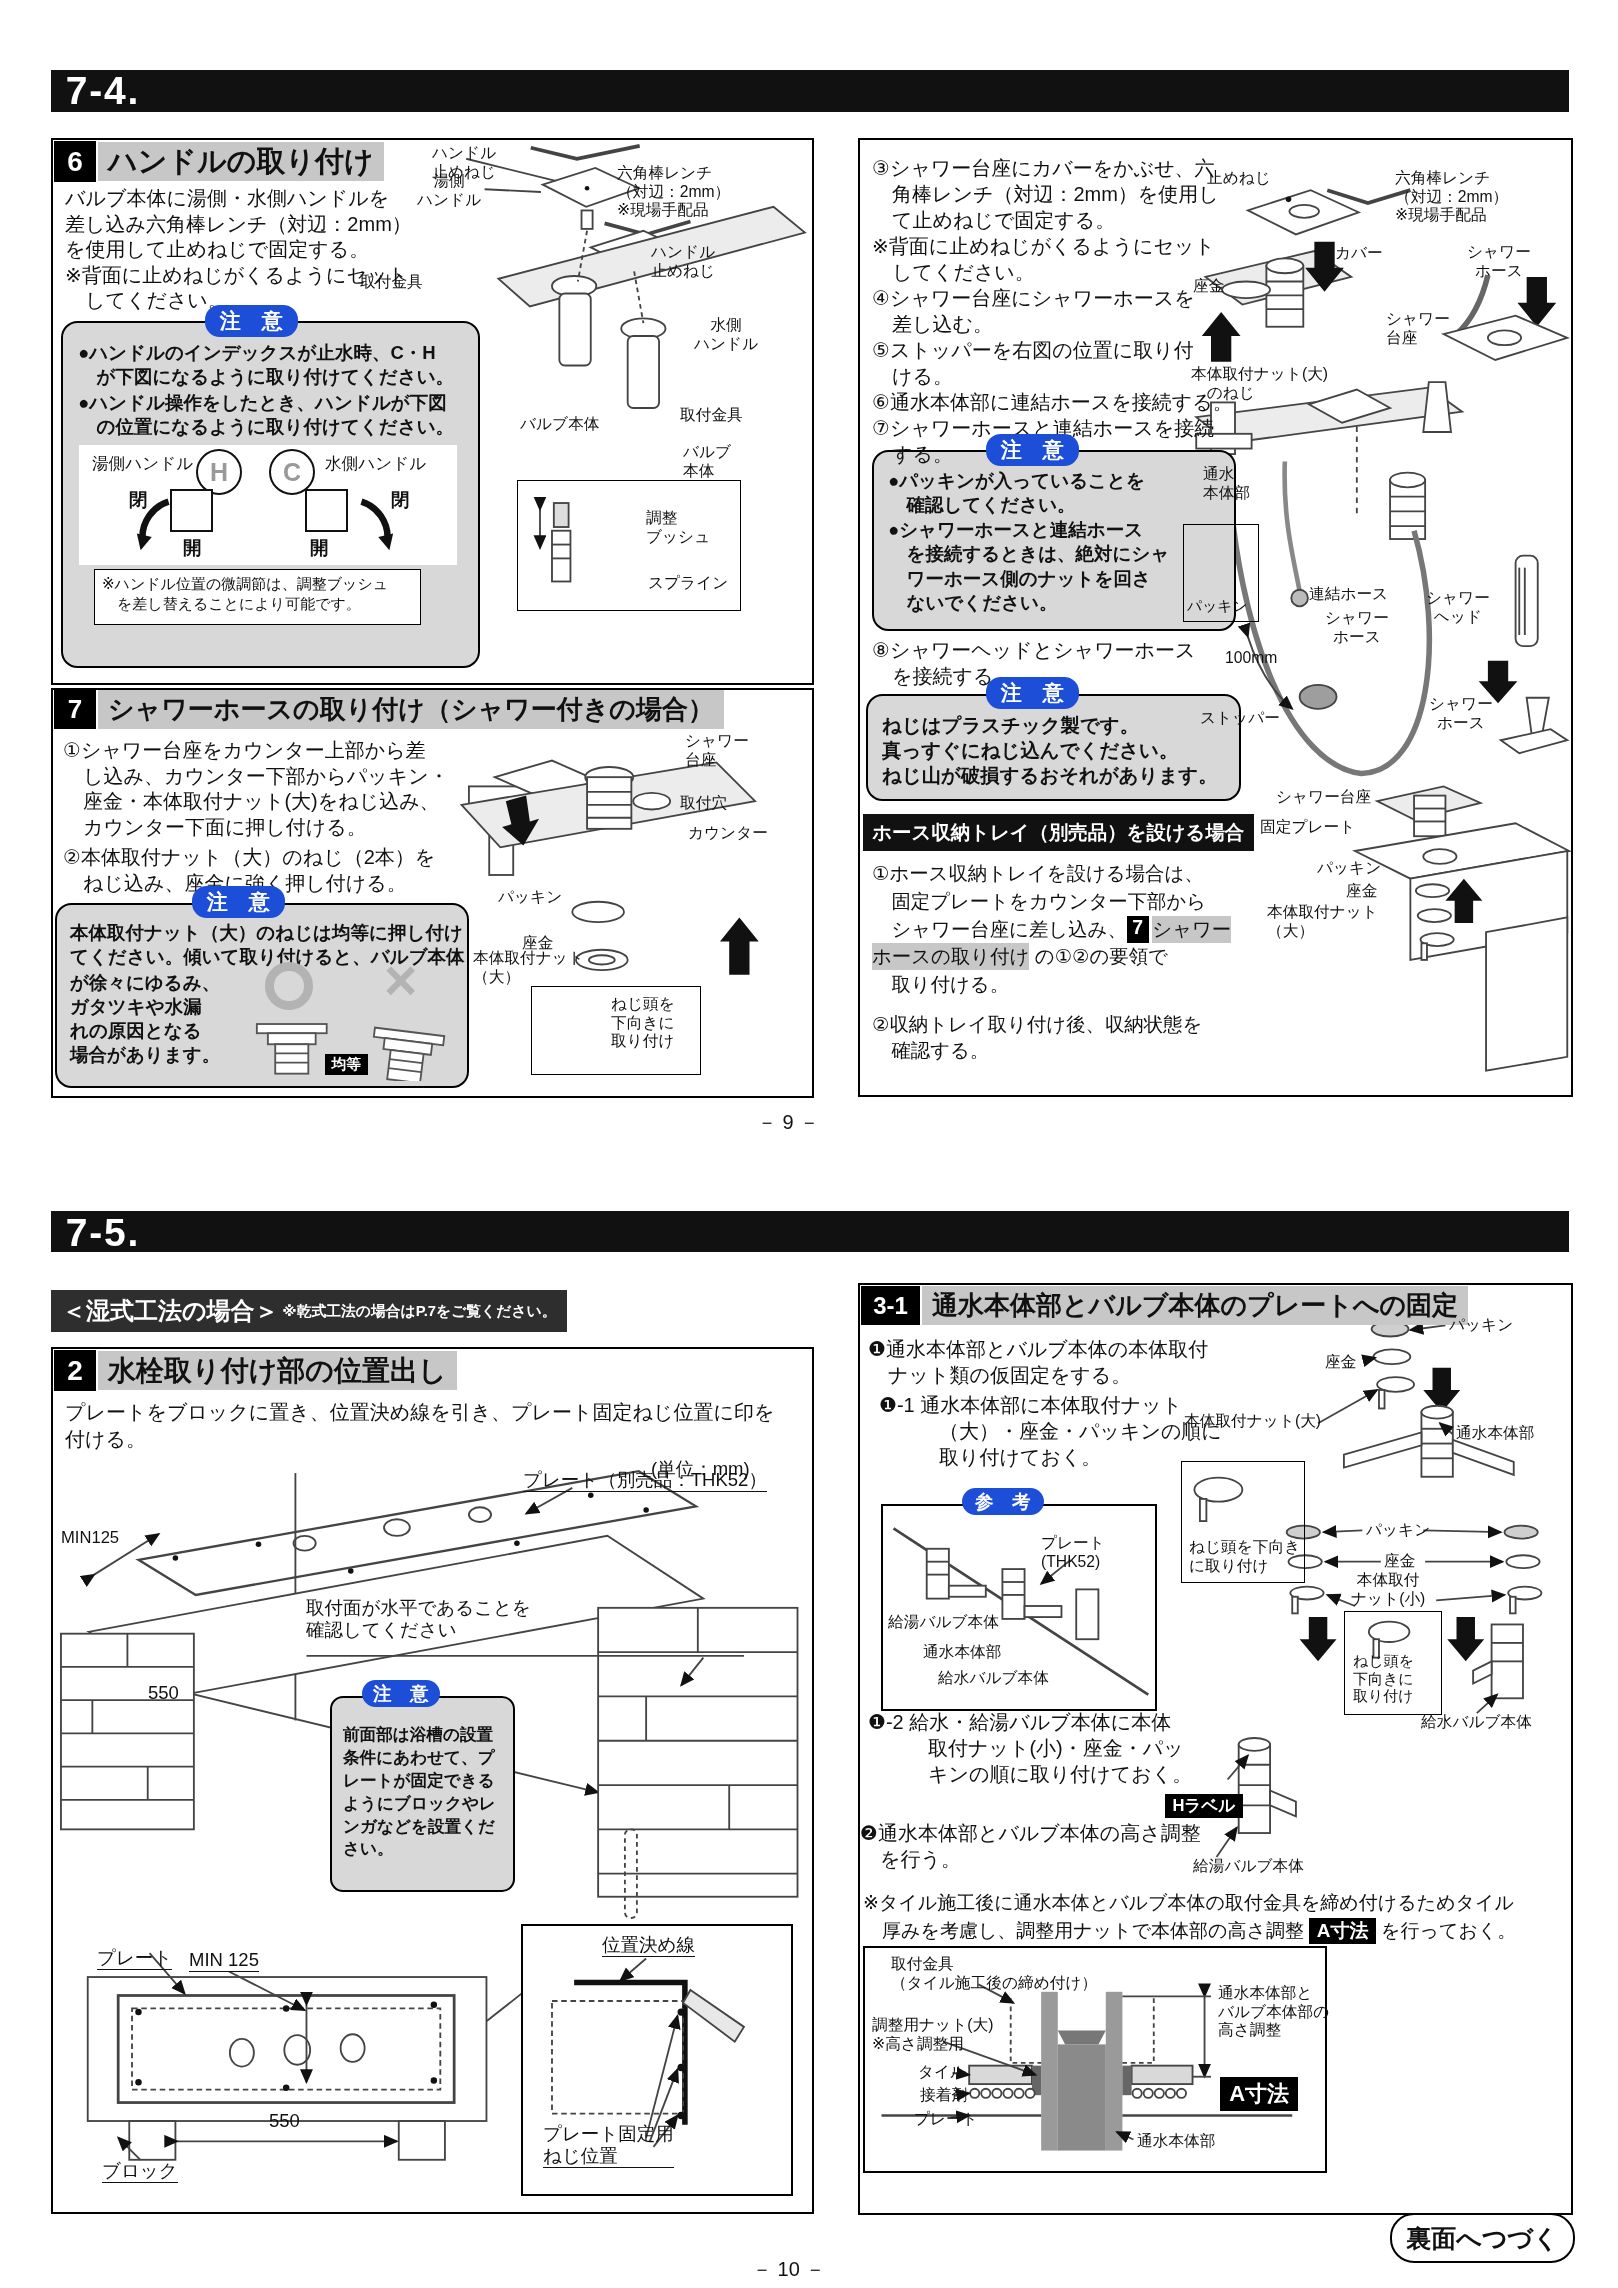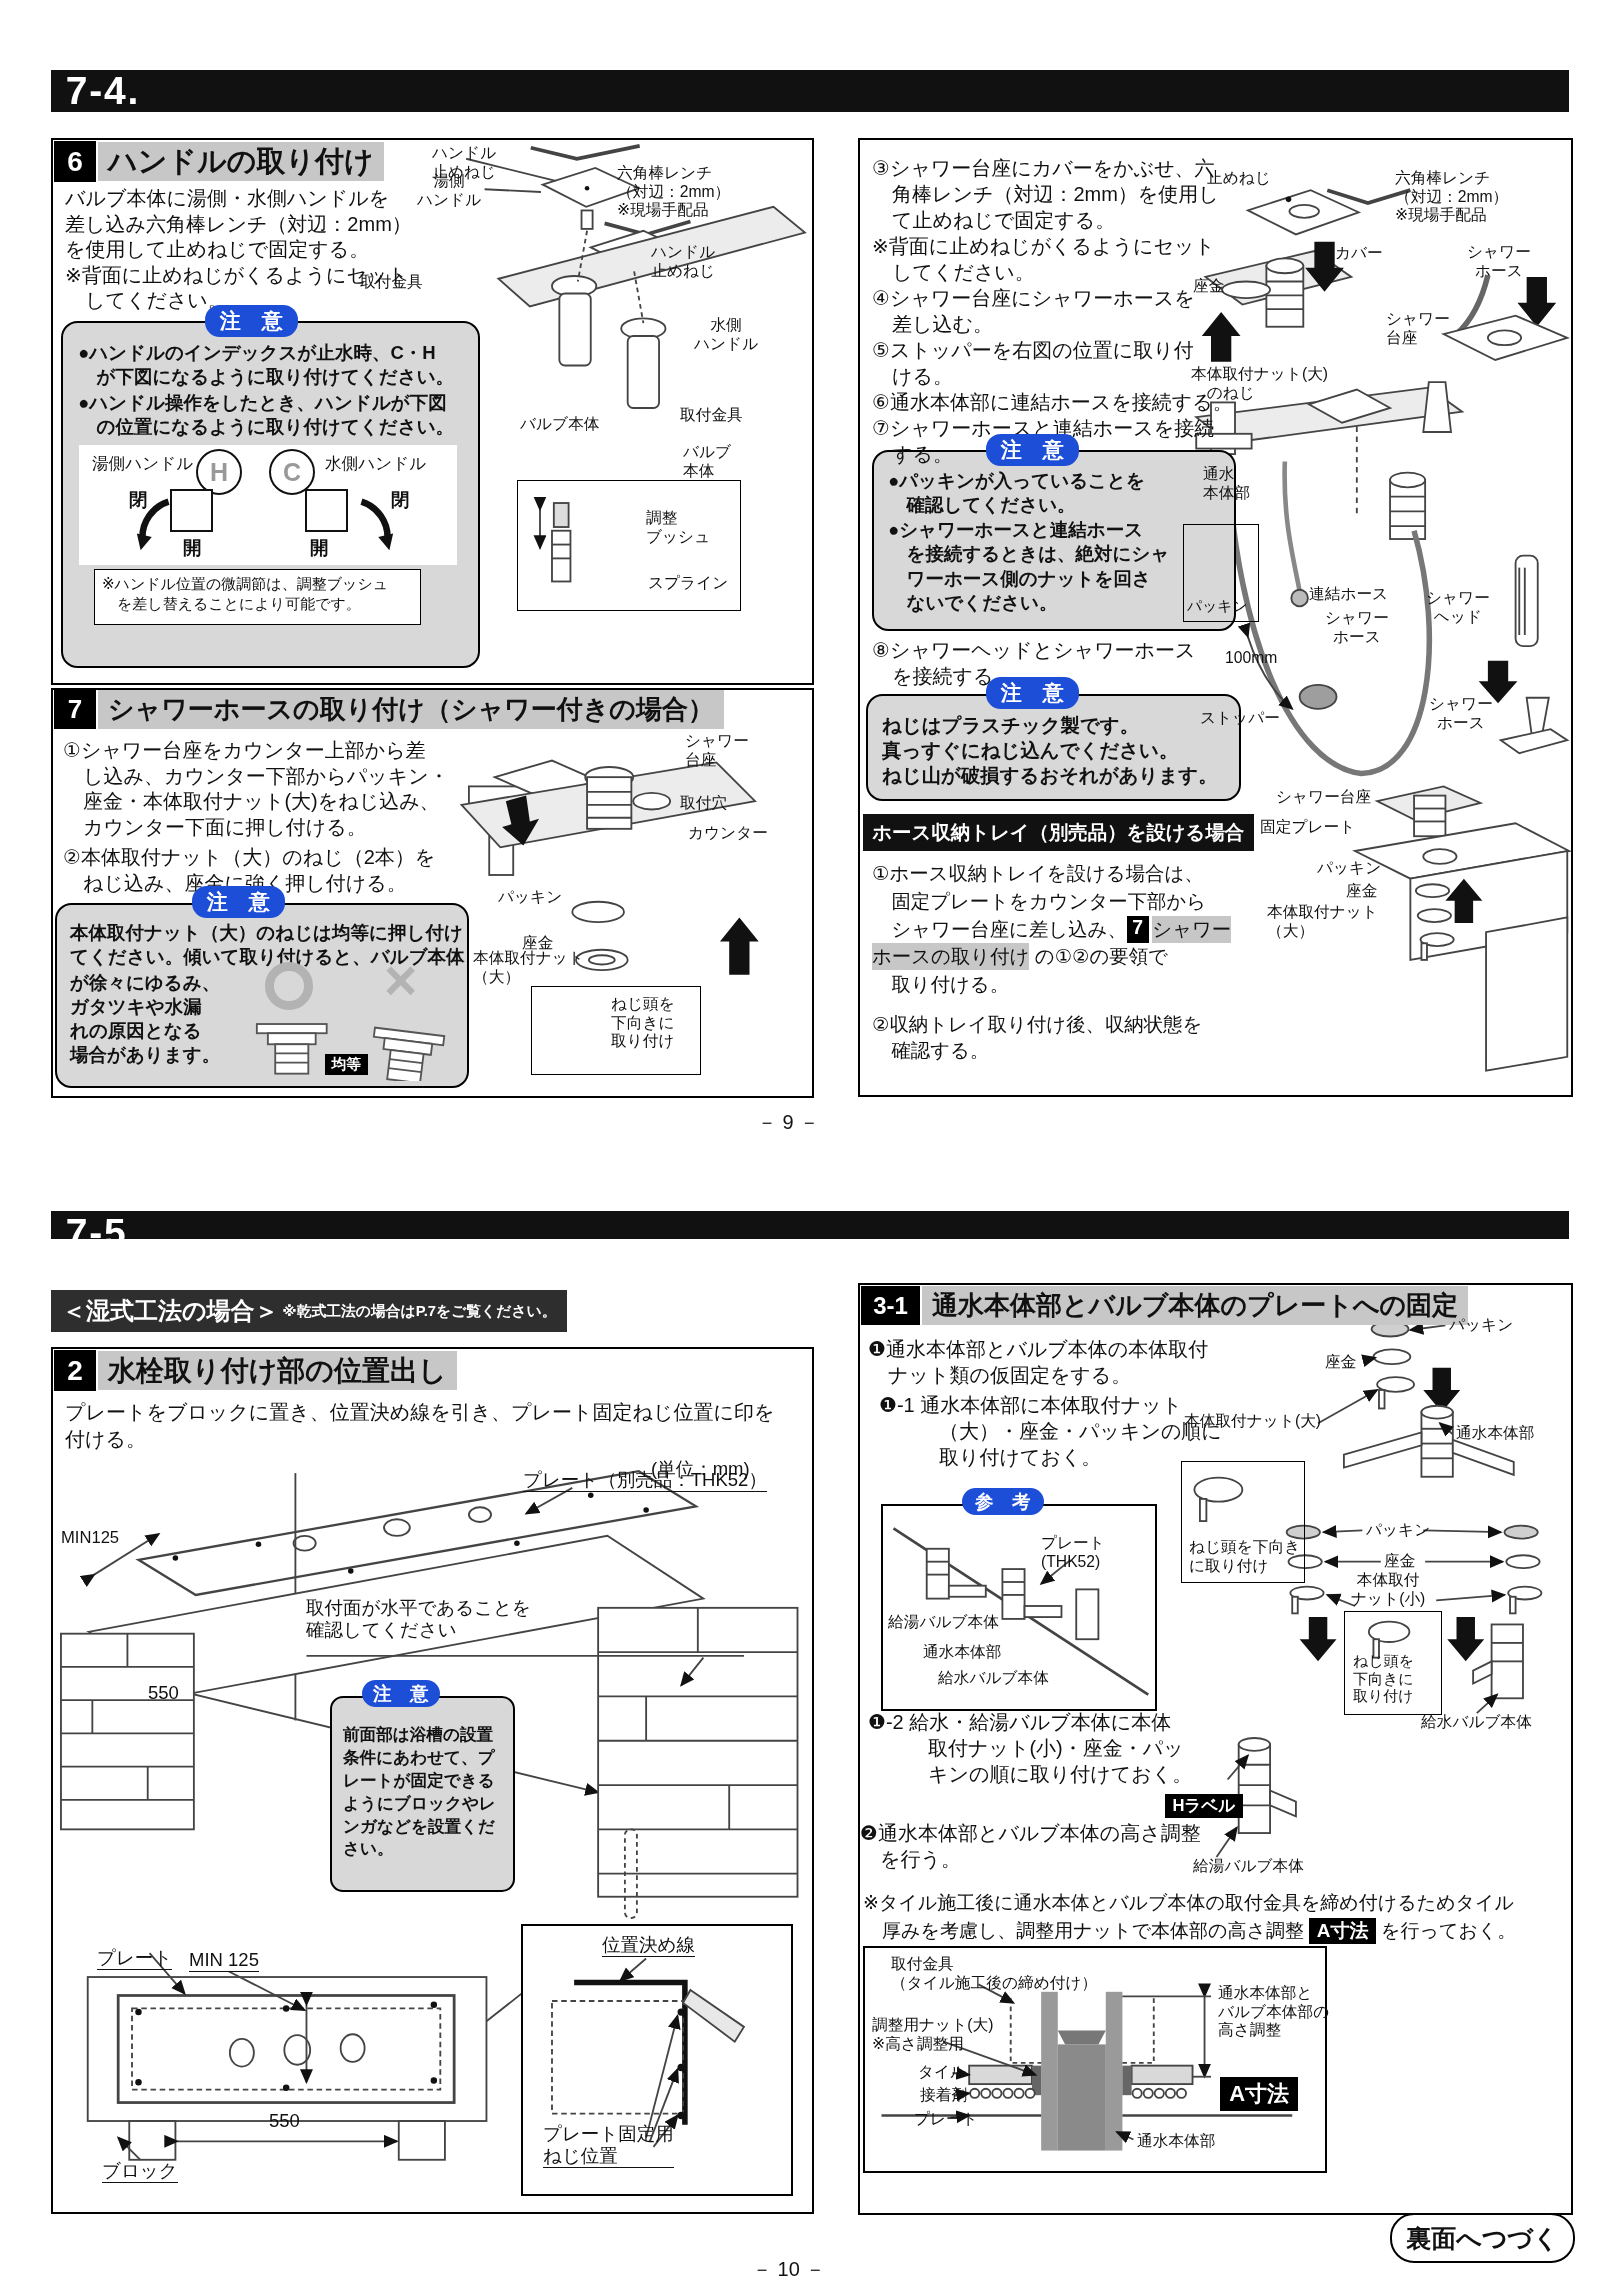--- a/index.html
+++ b/index.html
@@ -323,21 +323,21 @@
     <line x1="1060" y1="2150" x2="1098" y2="2170" marker-end="url(#ah)"></line>
     <line x1="1022" y1="2212" x2="1122" y2="2248" marker-end="url(#ah)"></line>
     <line x1="1032" y1="2246" x2="1050" y2="2248" marker-end="url(#ah)"></line>
     <line x1="1034" y1="2270" x2="1050" y2="2268" marker-end="url(#ah)"></line>
     <line x1="1030" y1="2294" x2="1050" y2="2292" marker-end="url(#ah)"></line>
     <line x1="1228" y1="2318" x2="1210" y2="2310" marker-end="url(#ah)"></line>
   </g>
 </svg>
 
 <div class="hbar" style="left:51px;top:70px;width:1503px;height:42px;">7-4.</div>
-<div class="hbar" style="left:51px;top:1211px;width:1503px;height:28px;line-height:44px;">7-5.</div>
+<div class="hbar" style="left:51px;top:1211px;width:1503px;height:41px;line-height:44px;">7-5.</div>
 <div class="t" style="left:757px;top:1109px;font-size:20px;">－ 9 －</div>
 <div class="t" style="left:752px;top:2256px;font-size:20px;">－ 10 －</div>
 <div class="contbox" style="left:1390px;top:2213px;width:181px;height:46px;font-size:25px;line-height:46px;">裏面へつづく</div>
 
 <div class="box" style="left:51px;top:138px;width:759px;height:543px;"></div>
 <div class="secnum" style="left:54px;top:141px;width:42px;height:41px;font-size:28px;line-height:41px;">6</div>
 <div class="sectitle" style="left:98px;top:142px;height:39px;font-size:29px;line-height:39px;">ハンドルの取り付け</div>
 <div class="t" style="left:65px;top:186px;font-size:20px;line-height:1.28;">バルブ本体に湯側・水側ハンドルを
 差し込み六角棒レンチ（対辺：2mm）
 を使用して止めねじで固定する。

